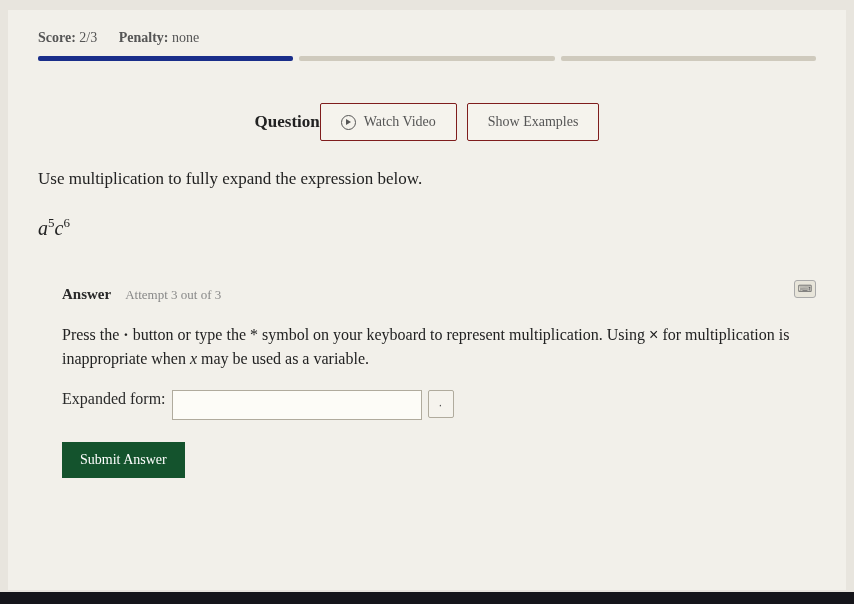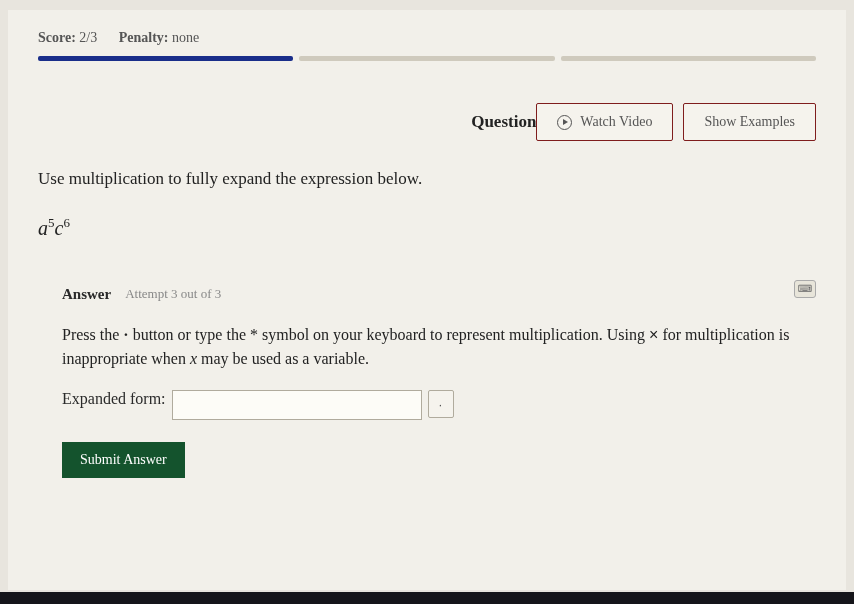--- a/index.html
+++ b/index.html
@@ -33,21 +33,21 @@
   .progress-seg {
     height: 5px;
     flex: 1;
     background: #cfcabd;
     border-radius: 2px;
   }
   .progress-seg.filled { background: #1a2e8a; }
   .q-header {
     display: flex;
     align-items: center;
-    justify-content: flex-end;
+    justify-content: center;
     margin-bottom: 28px;
     font-family: Liberation Serif, serif;
   }
   .q-title {
     font-weight: bold;
     font-size: 17px;
     color: #222;
   }
   .q-buttons { display: flex; gap: 10px; }
   .btn-outline {
@@ -87,21 +87,21 @@
     font-size: 20px;
     font-style: italic;
     margin-bottom: 46px;
     font-family: 'Times New Roman', serif;
     color: #222;
   }
   .expression sup { font-size: 0.65em; font-style: normal; }
   .answer-section { padding: 0 24px; }
   .answer-header {
     display: flex;
-    align-items: flex-start;
+    align-items: flex-end;
     gap: 14px;
     margin-bottom: 20px;
     position: relative;
   }
   .answer-label { font-weight: bold; font-size: 15px; }
   .attempt-label { font-size: 13px; color: #888; }
   .keyboard-badge {
     position: absolute;
     right: -24px;
     top: -6px;

